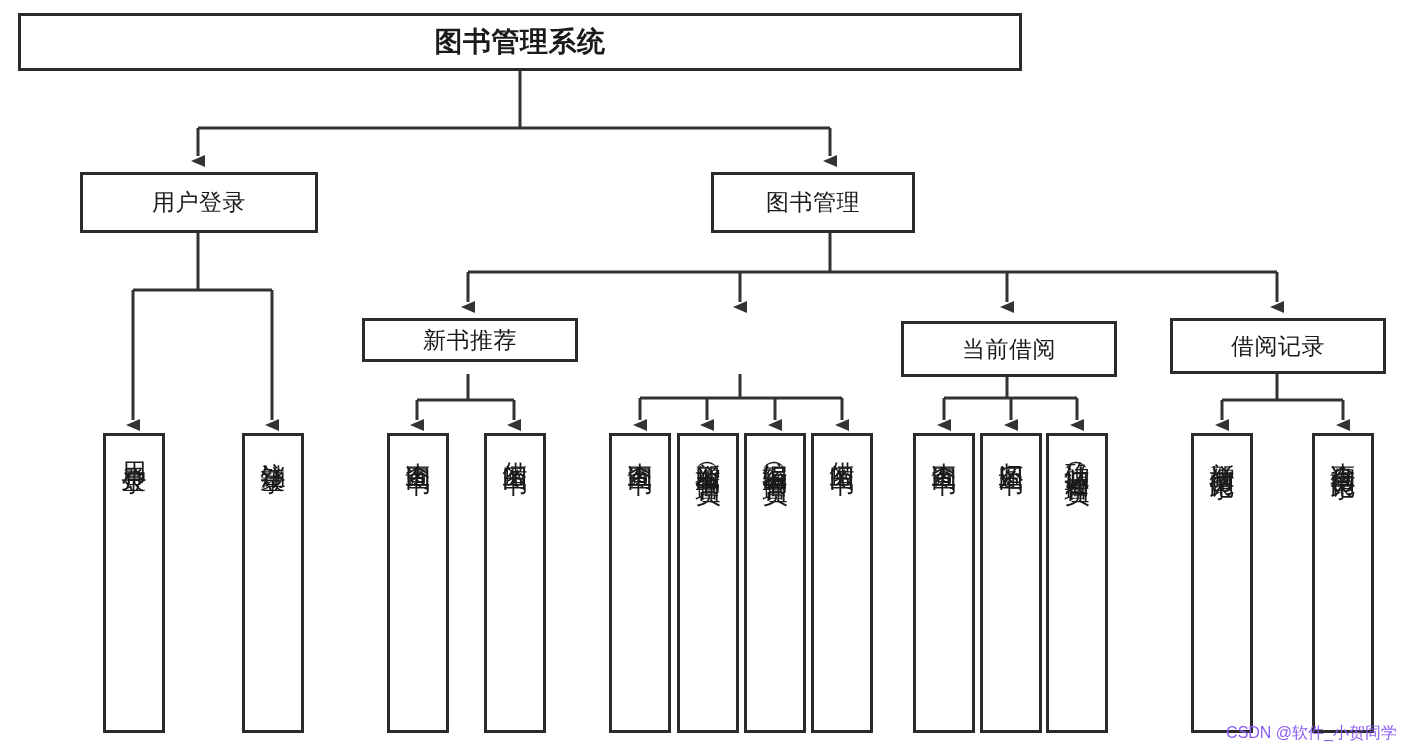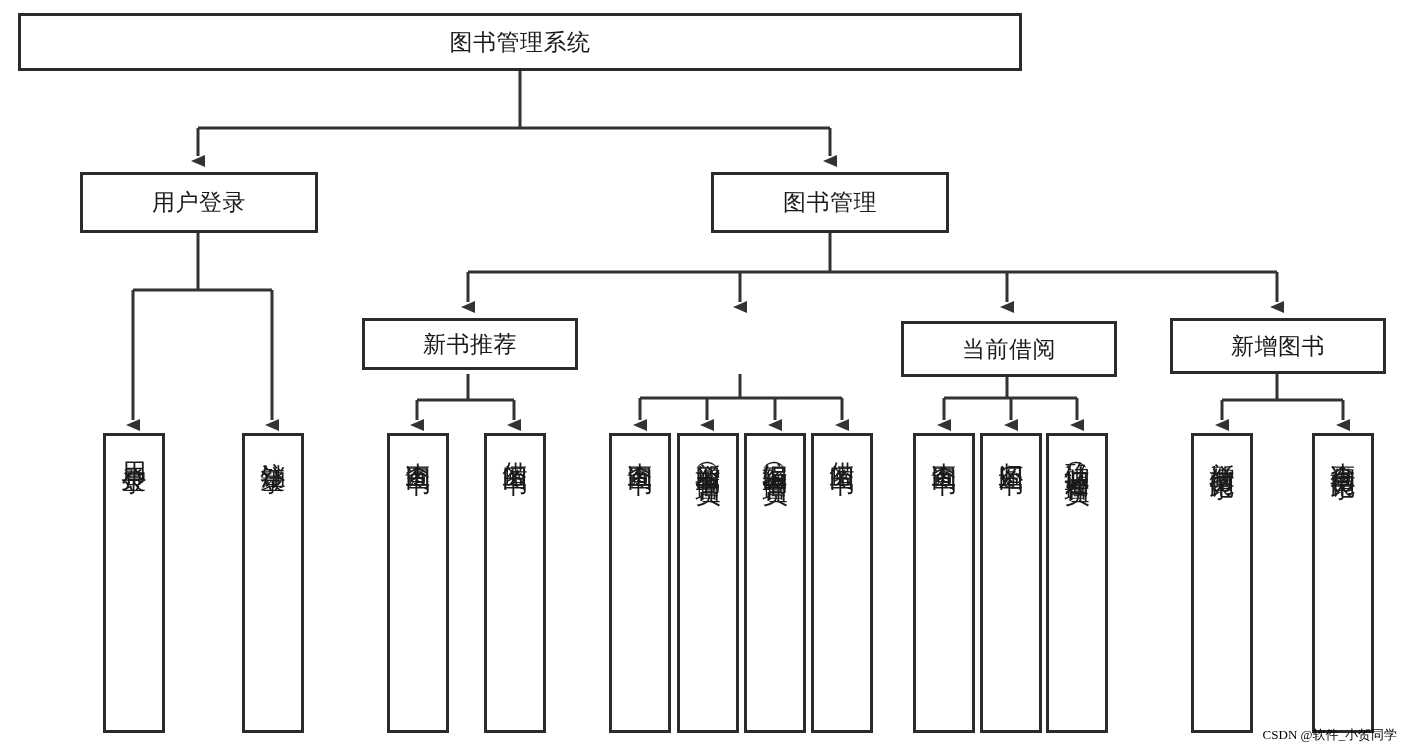--- a/index.html
+++ b/index.html
@@ -43,45 +43,46 @@
     text-align: center;
     line-height: 1.05;
     letter-spacing: 0.5px;
   }
   
   .node.horiz .node-label {
     font-size: 23px;
     white-space: nowrap;
   }
   .node.root .node-label {
-    font-size: 23px;
+    font-size: 28px;
+    font-weight: bold;
   }
   
   .node.vert {
     align-items: flex-start;
     justify-content: center;
     padding-top: 6px;
   }
   .node.vert .node-label {
     writing-mode: vertical-rl;
     text-orientation: upright;
     font-size: 25px;
     line-height: 1.0;
     letter-spacing: 3px;
     white-space: nowrap;
   }
   .watermark {
     position: absolute;
     right: 8px;
     bottom: 3px;
-    font-size: 13px;
-    color: #000000;
+    font-size: 16px;
+    color: #8b5cf6;
     white-space: nowrap;
     user-select: none;
-    font-family: Liberation Serif, serif;
+    font-family: Liberation Sans, sans-serif;
   }
 </style>
 </head>
 <body>
 
 <div id="diagram-root">
 
   <svg class="connectors" viewBox="0 0 1405 747">
     <defs>
       <marker id="arrow" markerWidth="12" markerHeight="14" refX="1" refY="7" orient="auto" markerUnits="userSpaceOnUse">
@@ -134,35 +135,35 @@
   </svg>
 
   <div class="node horiz root" style="left:18px; top:13px; width:1004px; height:58px;">
     <span class="node-label">图书管理系统</span>
   </div>
 
   <div class="node horiz" style="left:80px; top:172px; width:238px; height:61px;">
     <span class="node-label">用户登录</span>
   </div>
 
-  <div class="node horiz" style="left:711px; top:172px; width:238px; height:61px;">
+  <div class="node horiz" style="left:711px; top:172px; width:204px; height:61px;">
     <span class="node-label">图书管理</span>
   </div>
 
-  <div class="node horiz" style="left:362px; top:318px; width:216px; height:52px;">
+  <div class="node horiz" style="left:362px; top:318px; width:216px; height:44px;">
     <span class="node-label">新书推荐</span>
   </div>
 
 
   <div class="node horiz" style="left:901px; top:321px; width:216px; height:56px;">
     <span class="node-label">当前借阅</span>
   </div>
 
   <div class="node horiz" style="left:1170px; top:318px; width:216px; height:56px;">
-    <span class="node-label">新增图书</span>
+    <span class="node-label">借阅记录</span>
   </div>
 
   <div class="node vert" style="left:103px; top:433px; width:62px; height:300px;">
     <span class="node-label">用户登录</span>
   </div>
 
   <div class="node vert" style="left:242px; top:433px; width:62px; height:300px;">
     <span class="node-label">注销登录</span>
   </div>
 

